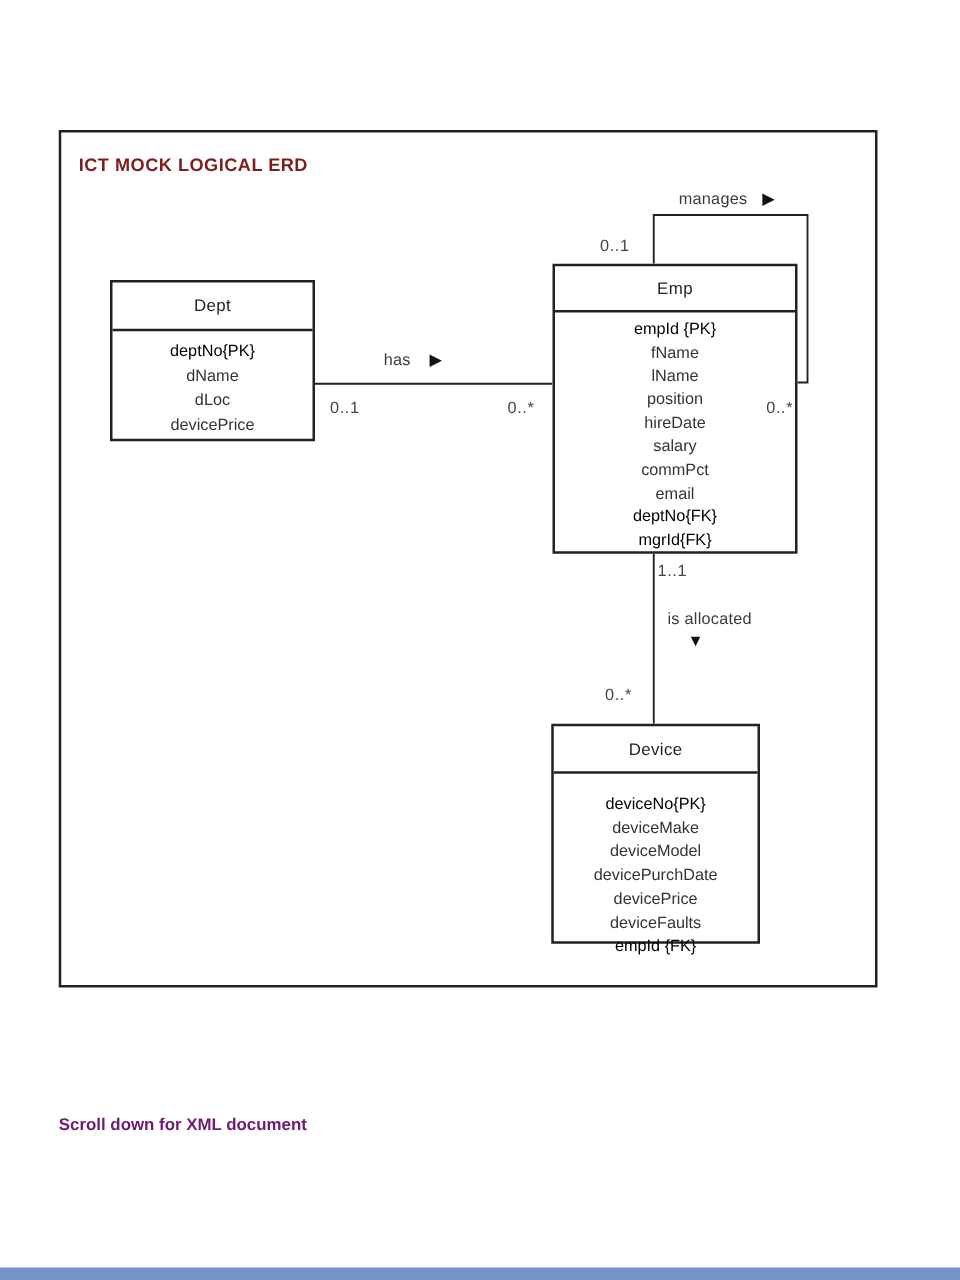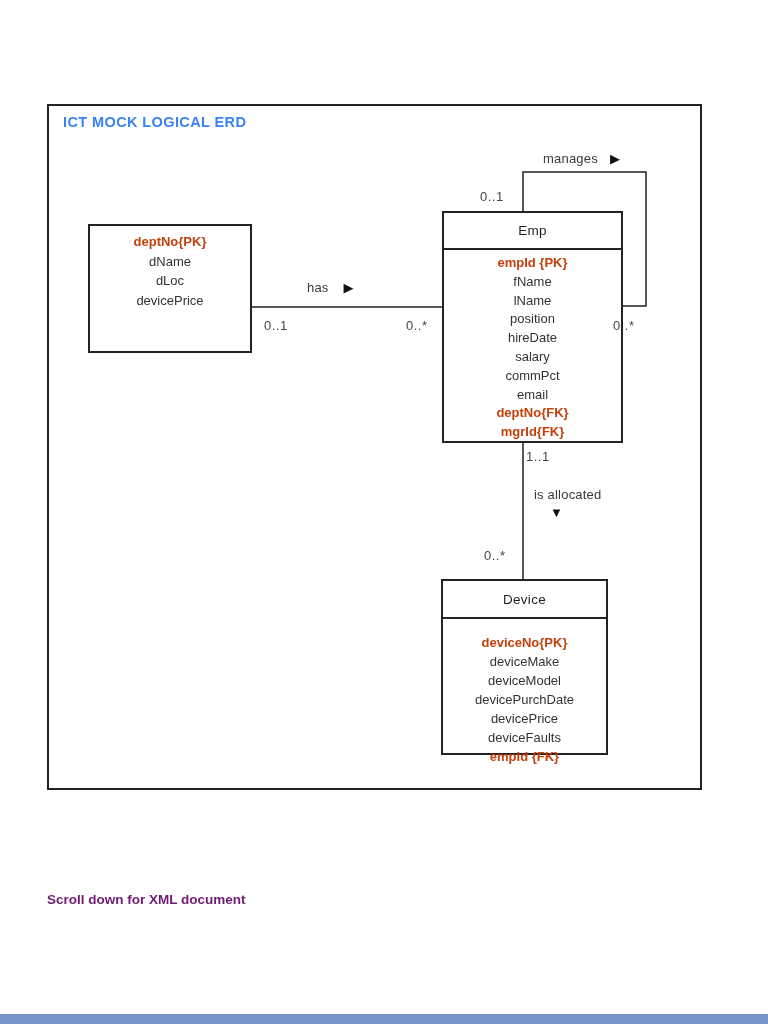--- a/index.html
+++ b/index.html
@@ -15,24 +15,24 @@
 
   
   .frame {
     left: 47px; top: 104px;
     width: 655px; height: 686px;
     border: 2px solid #222;
     box-sizing: border-box;
     background: #ffffff;
   }
   .diagram-title {
-    left: 63px; top: 114px;
+    left: 63px; top: 125px;
     font-size: 14.5px; font-weight: 700;
     letter-spacing: 0.4px;
-    color: #3b82f6;
+    color: #7f1d1d;
   }
 
   
   svg.connectors {
     left: 0; top: 0;
     width: 768px; height: 1024px;
     pointer-events: none;
   }
   svg.connectors path {
     fill: none;
@@ -50,27 +50,27 @@
   .entity-title {
     border-bottom: 2px solid #222;
     font-size: 13.5px;
     font-weight: 400;
     color: #1f1f1f;
     display: flex; align-items: center; justify-content: center;
     letter-spacing: 0.3px;
   }
   .entity-attrs { font-size: 13px; color: #333; }
   .attr-row { white-space: nowrap; }
-  .attr-row.key { font-weight: 700; color: #c2410c; }
+  .attr-row.key { font-weight: 400; color: #000000; }
 
   .entity-dept   { left: 88px;  top: 224px; width: 164px; height: 129px; }
   .entity-dept   .entity-title { height: 37px; }
   .entity-dept   .entity-attrs { padding-top: 6px; line-height: 19.5px; }
 
-  .entity-emp    { left: 442px; top: 211px; width: 181px; height: 232px; }
+  .entity-emp    { left: 442px; top: 211px; width: 196px; height: 232px; }
   .entity-emp    .entity-title { height: 35px; }
   .entity-emp    .entity-attrs { padding-top: 4px; line-height: 18.8px; }
 
   .entity-device { left: 441px; top: 579px; width: 167px; height: 176px; }
   .entity-device .entity-title { height: 36px; }
   .entity-device .entity-attrs { padding-top: 14px; line-height: 19px; }
 
   
   .rel-label {
     display: flex; align-items: center;
@@ -114,20 +114,21 @@
 
 <div class="abs diagram-title">ICT MOCK LOGICAL ERD</div>
 
 <svg class="abs connectors" viewBox="0 0 768 1024" xmlns="http://www.w3.org/2000/svg">
   <path d="M 252 307 L 442 307"></path>
   <path d="M 523 211 L 523 172 L 646 172 L 646 306 L 605 306"></path>
   <path d="M 523 443 L 523 579"></path>
 </svg>
 
 <div class="abs entity entity-dept">
+  <div class="entity-title">Dept</div>
   <div class="entity-attrs">
       <div class="attr-row key">deptNo{PK}</div>
       <div class="attr-row">dName</div>
       <div class="attr-row">dLoc</div>
       <div class="attr-row">devicePrice</div>
     </div>
 </div>
 
 <div class="abs entity entity-emp">
   <div class="entity-title">Emp</div>

